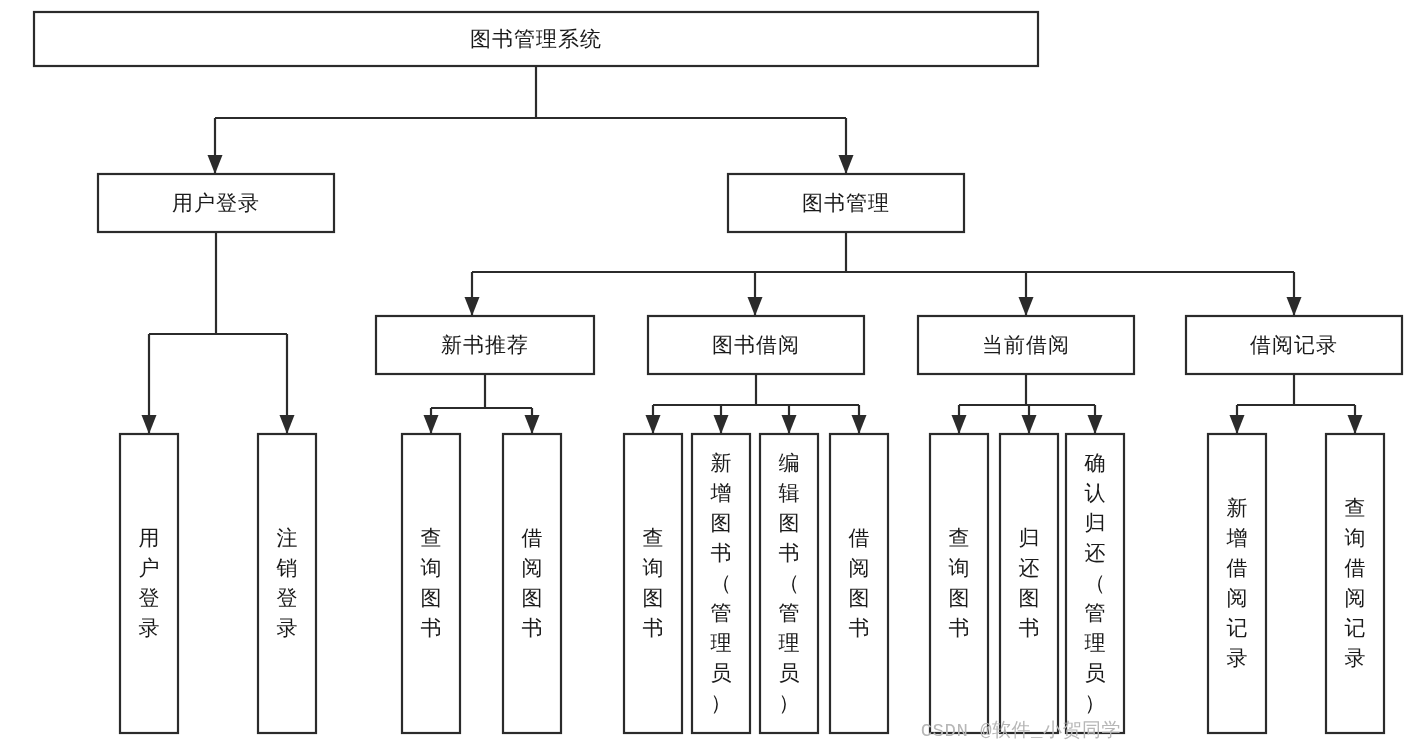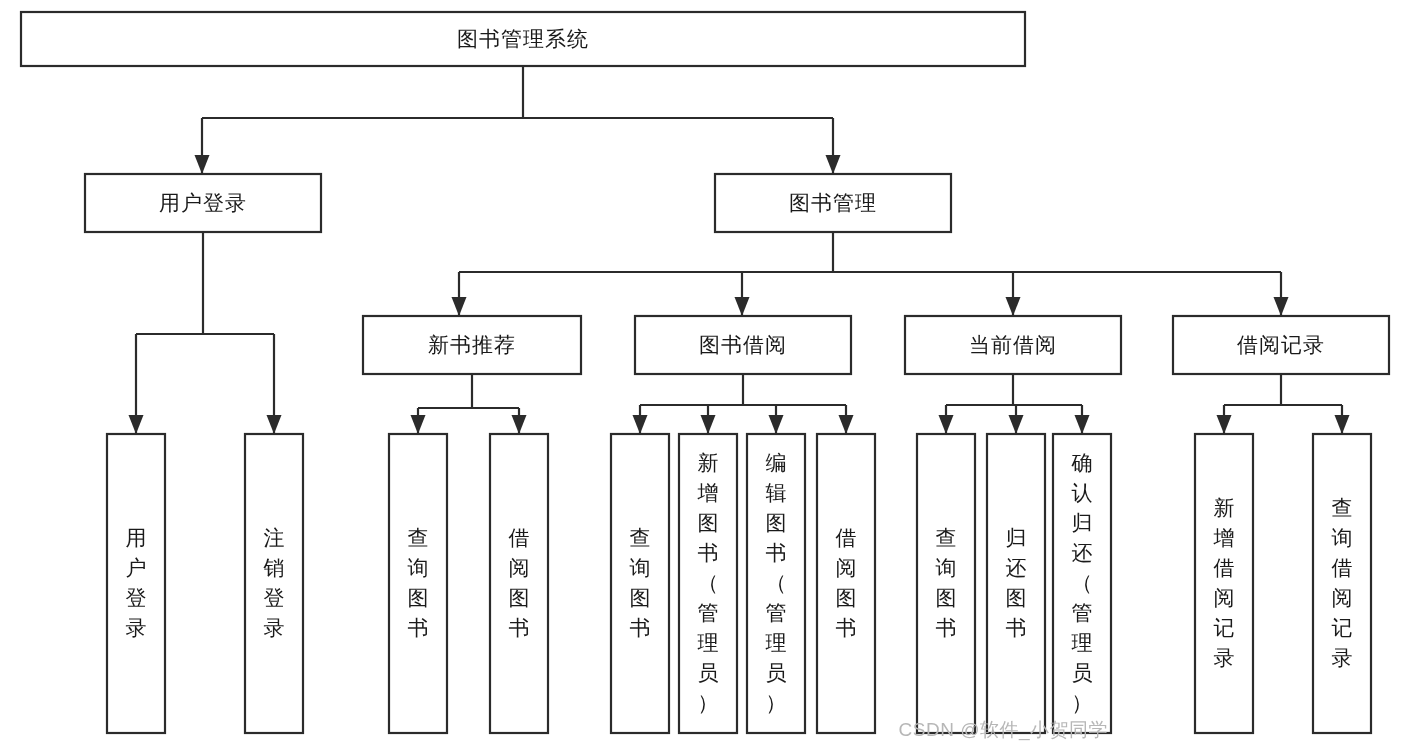--- a/index.html
+++ b/index.html
@@ -10,21 +10,21 @@
   }
   body {
     width: 1405px;
     height: 747px;
     overflow: hidden;
     font-family: "Liberation Sans", "DejaVu Sans", sans-serif;
     position: relative;
   }
   #diagram-root {
     position: absolute;
-    left: 3px;
+    left: 16px;
     top: 0;
     width: 1113px;
     height: 747px;
   }
   svg.diagram {
     display: block;
     width: 1405px;
     height: 747px;
     background: #ffffff;
   }
@@ -57,21 +57,21 @@
     stroke-linecap: butt;
   }
   .arrow-head {
     fill: #2b2b2b;
     stroke: none;
   }
   .watermark {
     position: absolute;
     right: 8px;
     bottom: 4px;
-    font-family: Liberation Sans, sans-serif;
+    font-family: Liberation Mono, monospace;
     font-size: 19px;
     color: #b7b7b7;
     letter-spacing: 0.5px;
     white-space: pre;
     pointer-events: none;
     user-select: none;
   }
 </style>
 </head>
 <body>

